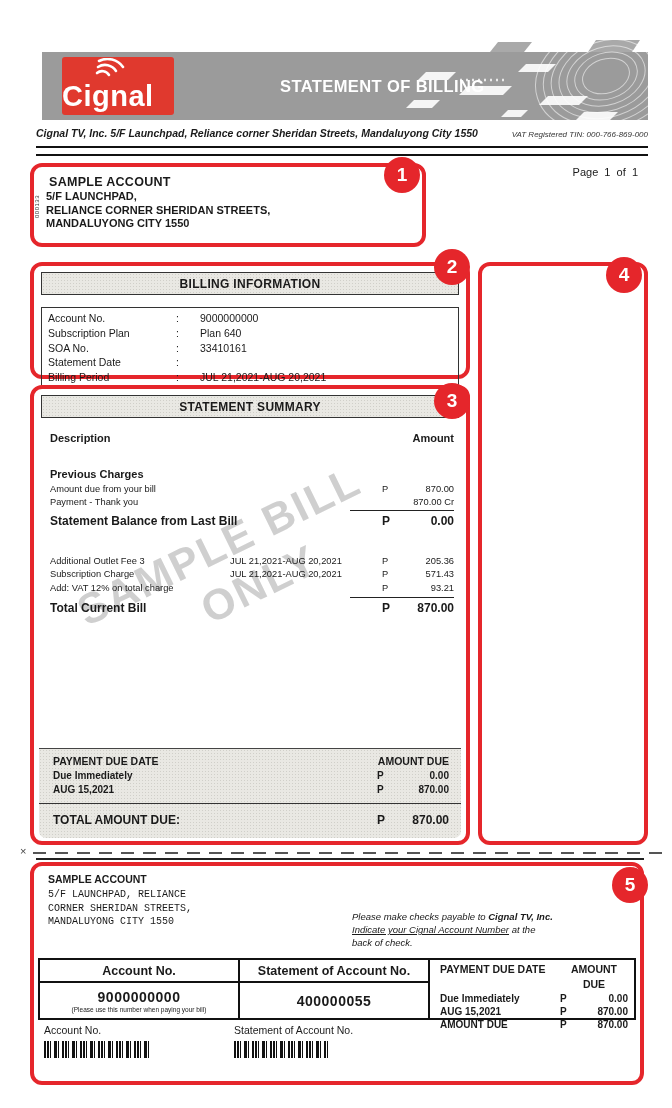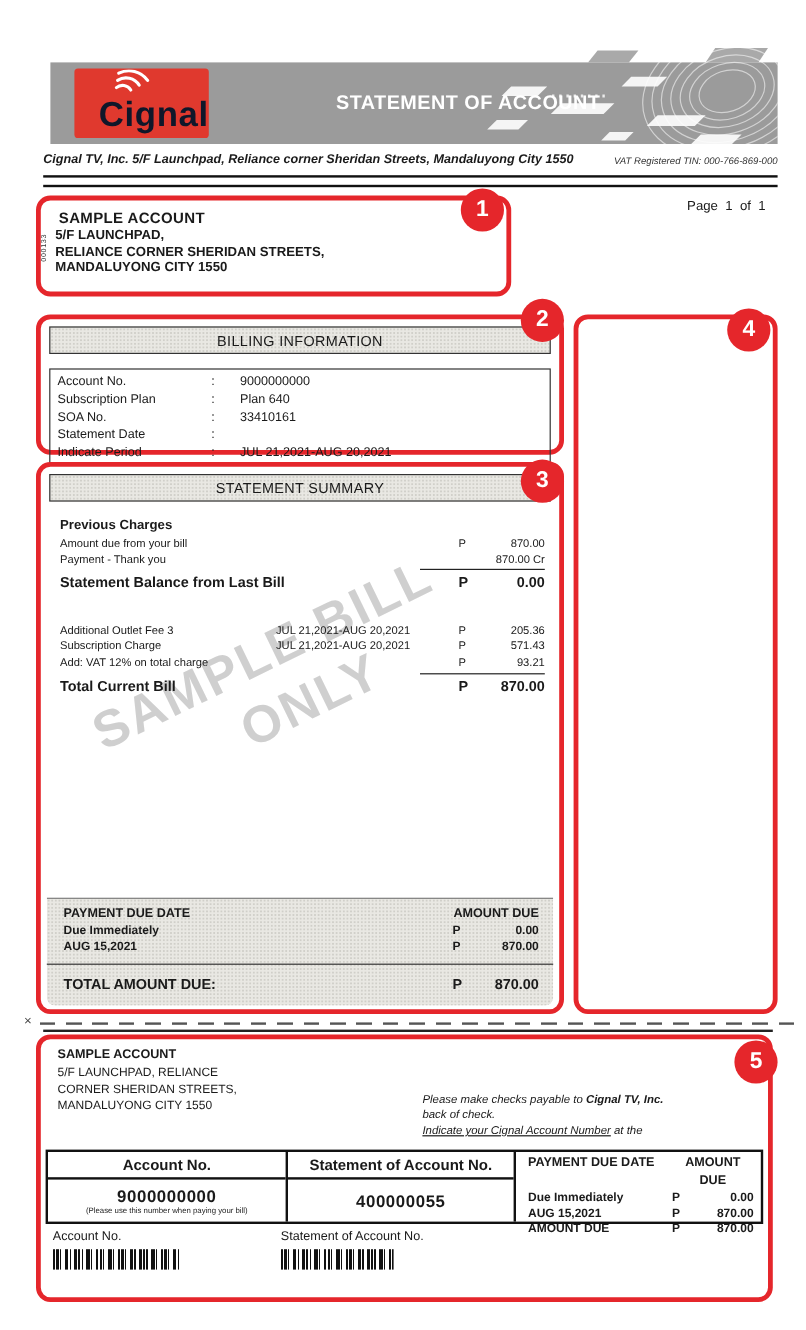--- a/index.html
+++ b/index.html
@@ -3,21 +3,21 @@
 <meta charset="utf-8">
 <style>
   html,body{margin:0;padding:0;background:#fff;}
   .page{position:relative;width:672px;height:1108px;background:#fff;overflow:hidden;
         font-family:"Liberation Sans",sans-serif;color:#1a1a1a;}
 
   
   .banner{position:absolute;left:42px;top:52px;width:606px;height:68px;background:#9b9b9b;}
   .banner-art{position:absolute;right:0;top:-12px;pointer-events:none;}
   .logo{position:absolute;left:20px;top:5px;width:112px;height:58px;background:#e0392e;border-radius:3px;}
-  .logo-text{position:absolute;left:0;right:0;bottom:2px;text-align:right;color:#0f172a;
+  .logo-text{position:absolute;left:0;right:0;bottom:2px;text-align:left;color:#ffffff;
              font-weight:bold;font-size:29px;letter-spacing:.5px;}
   .logo-arcs{position:absolute;left:28px;top:1px;}
   .banner-title{position:absolute;left:238px;top:25px;color:#fff;font-weight:bold;
                 font-size:16.5px;letter-spacing:.4px;white-space:nowrap;}
 
   .company-row{position:absolute;left:36px;top:127px;width:612px;display:flex;
                justify-content:space-between;align-items:flex-end;}
   .company-line{font-size:10.5px;font-weight:bold;font-style:italic;}
   .vat-line{font-size:8px;font-style:italic;color:#333;}
   .double-rule{position:absolute;left:36px;top:146px;width:612px;height:6px;
@@ -32,21 +32,21 @@
   
   .box1{left:30px;top:163px;width:396px;height:84px;}
   .side-code{position:absolute;left:0px;top:28px;font-size:6px;color:#333;
              writing-mode:vertical-rl;transform:rotate(180deg);letter-spacing:.5px;}
   .acct-name{margin:8px 0 1px 15px;font-size:12.5px;font-weight:bold;letter-spacing:.3px;}
   .addr{margin-left:12px;font-size:11px;line-height:13.5px;font-weight:bold;}
 
   
   .tex{background-color:#e9e8e3;background-image:radial-gradient(#d0cfc9 .6px,transparent .7px);background-size:3px 3px;}
   .bar{margin:6px 7px 12px;height:21px;border:1.2px solid #333;display:flex;align-items:center;
-       justify-content:center;font-size:12px;font-weight:normal;letter-spacing:.3px;}
+       justify-content:center;font-size:12px;font-weight:bold;letter-spacing:.3px;}
 
   
   .box2{left:30px;top:262px;width:440px;height:117px;}
   .bi-body{margin:2px 7px 0;border:1.2px solid #333;padding:3px 6px 4px;}
   .bi-row{display:flex;font-size:10.5px;line-height:14.8px;}
   .bi-label{width:128px;}
   .bi-colon{width:24px;}
   .bi-value{flex:1;}
 
   
@@ -87,21 +87,21 @@
   .cutline{position:absolute;left:20px;top:849px;width:650px;height:10px;}
   .scissor-mark{position:absolute;left:0;top:-4px;font-size:11px;color:#444;}
   .dashes{position:absolute;left:13px;right:0;top:3px;height:2.2px;
           background:repeating-linear-gradient(90deg,#555 0 13px,transparent 13px 22px);}
   .cut-solid{position:absolute;left:36px;top:858px;width:608px;height:1.6px;background:#222;}
 
   
   .box5{left:30px;top:862px;width:614px;height:223px;}
   .stub-head{position:absolute;left:14px;top:7px;}
   .stub-name{font-size:10.5px;font-weight:bold;margin-bottom:3px;}
-  .stub-addr{font-size:10px;line-height:13.5px;}
+  .stub-addr{font-size:10px;line-height:13.5px;font-family:Liberation Mono, monospace;}
   .check-note{position:absolute;left:318px;top:44px;width:285px;font-size:9.5px;font-style:italic;line-height:13px;}
   .cn-bold{font-weight:bold;}
   .cn-ul{text-decoration:underline;}
 
   .stub-table{position:absolute;left:4px;top:92px;width:598px;height:62px;display:flex;
               border:2px solid #111;box-sizing:border-box;}
   .st-c1{width:200px;border-right:2px solid #111;display:flex;flex-direction:column;box-sizing:border-box;}
   .st-c2{width:190px;border-right:2px solid #111;display:flex;flex-direction:column;box-sizing:border-box;}
   .st-c3{flex:1;padding:2px 6px 2px 10px;}
   .st-header{height:21px;border-bottom:2px solid #111;display:flex;align-items:center;
@@ -157,21 +157,21 @@
     <div class="logo">
       <svg class="logo-arcs" width="42" height="22" viewBox="0 0 42 22">
         <g fill="none" stroke="#ffffff" stroke-width="2.6" stroke-linecap="round">
           <path d="M7 15 A8 8 0 0 1 19 17"></path>
           <path d="M8 9 A13 13 0 0 1 26 13"></path>
           <path d="M9 3 A19 19 0 0 1 33 9"></path>
         </g>
       </svg>
       <span class="logo-text">Cignal</span>
     </div>
-    <div class="banner-title">STATEMENT OF ACCOUNT</div>
+    <div class="banner-title">STATEMENT OF BILLING</div>
   </div>
 
   <div class="company-row">
     <span class="company-line">Cignal TV, Inc.  5/F Launchpad, Reliance corner Sheridan Streets, Mandaluyong City 1550</span>
     <span class="vat-line">VAT Registered TIN: 000-766-869-000</span>
   </div>
   <div class="double-rule"></div>
   <div class="page-label">Page  1  of  1</div>
 
   <div class="redbox box1">
@@ -204,39 +204,43 @@
       <div class="bi-row">
         <span class="bi-label">SOA No.</span>
         <span class="bi-colon">:</span>
         <span class="bi-value">33410161</span>
       </div>
       <div class="bi-row">
         <span class="bi-label">Statement Date</span>
         <span class="bi-colon">:</span>
       </div>
       <div class="bi-row">
-        <span class="bi-label">Indicate Period</span>
+        <span class="bi-label">Billing Period</span>
         <span class="bi-colon">:</span>
         <span class="bi-value">JUL 21,2021-AUG 20,2021</span>
       </div>
     </div>
   </div>
 
   <div class="redbox box3">
     <div class="callout" style="top:-6px;right:-4px;">
       <span>3</span>
     </div>
     <div class="bar tex">STATEMENT SUMMARY</div>
 
     <div class="watermark">
       <div>SAMPLE BILL</div>
       <div class="wm2">ONLY</div>
     </div>
 
     <div class="ss-content">
+      <div class="ss-cols">
+        <span>Description</span>
+        <span>Amount</span>
+      </div>
 
       <div class="ss-h">Previous Charges</div>
       <div class="ss-row">
         <span class="ss-desc">Amount due from your bill</span>
         <span class="ss-cur">P</span>
         <span class="ss-amt">870.00</span>
       </div>
       <div class="ss-row">
         <span class="ss-desc">Payment - Thank you</span>
         <span class="ss-cur"></span>
@@ -322,22 +326,22 @@
 
     <div class="stub-head">
       <div class="stub-name">SAMPLE ACCOUNT</div>
       <div class="stub-addr">5/F LAUNCHPAD, RELIANCE</div>
       <div class="stub-addr">CORNER SHERIDAN STREETS,</div>
       <div class="stub-addr">MANDALUYONG CITY 1550</div>
     </div>
 
     <div class="check-note">
       <div><span>Please make checks payable to </span><span class="cn-bold">Cignal TV, Inc.</span></div>
+      <div><span class="cn-ul">Indicate your Cignal Account Number</span><span> at the</span></div>
       <div>back of check.</div>
-      <div><span class="cn-ul">Indicate your Cignal Account Number</span><span> at the</span></div>
     </div>
 
     <div class="stub-table">
       <div class="st-c1">
         <div class="st-header">Account No.</div>
         <div class="st-val">
           <div class="st-num">9000000000</div>
           <div class="st-note">(Please use this number when paying your bill)</div>
         </div>
       </div>

